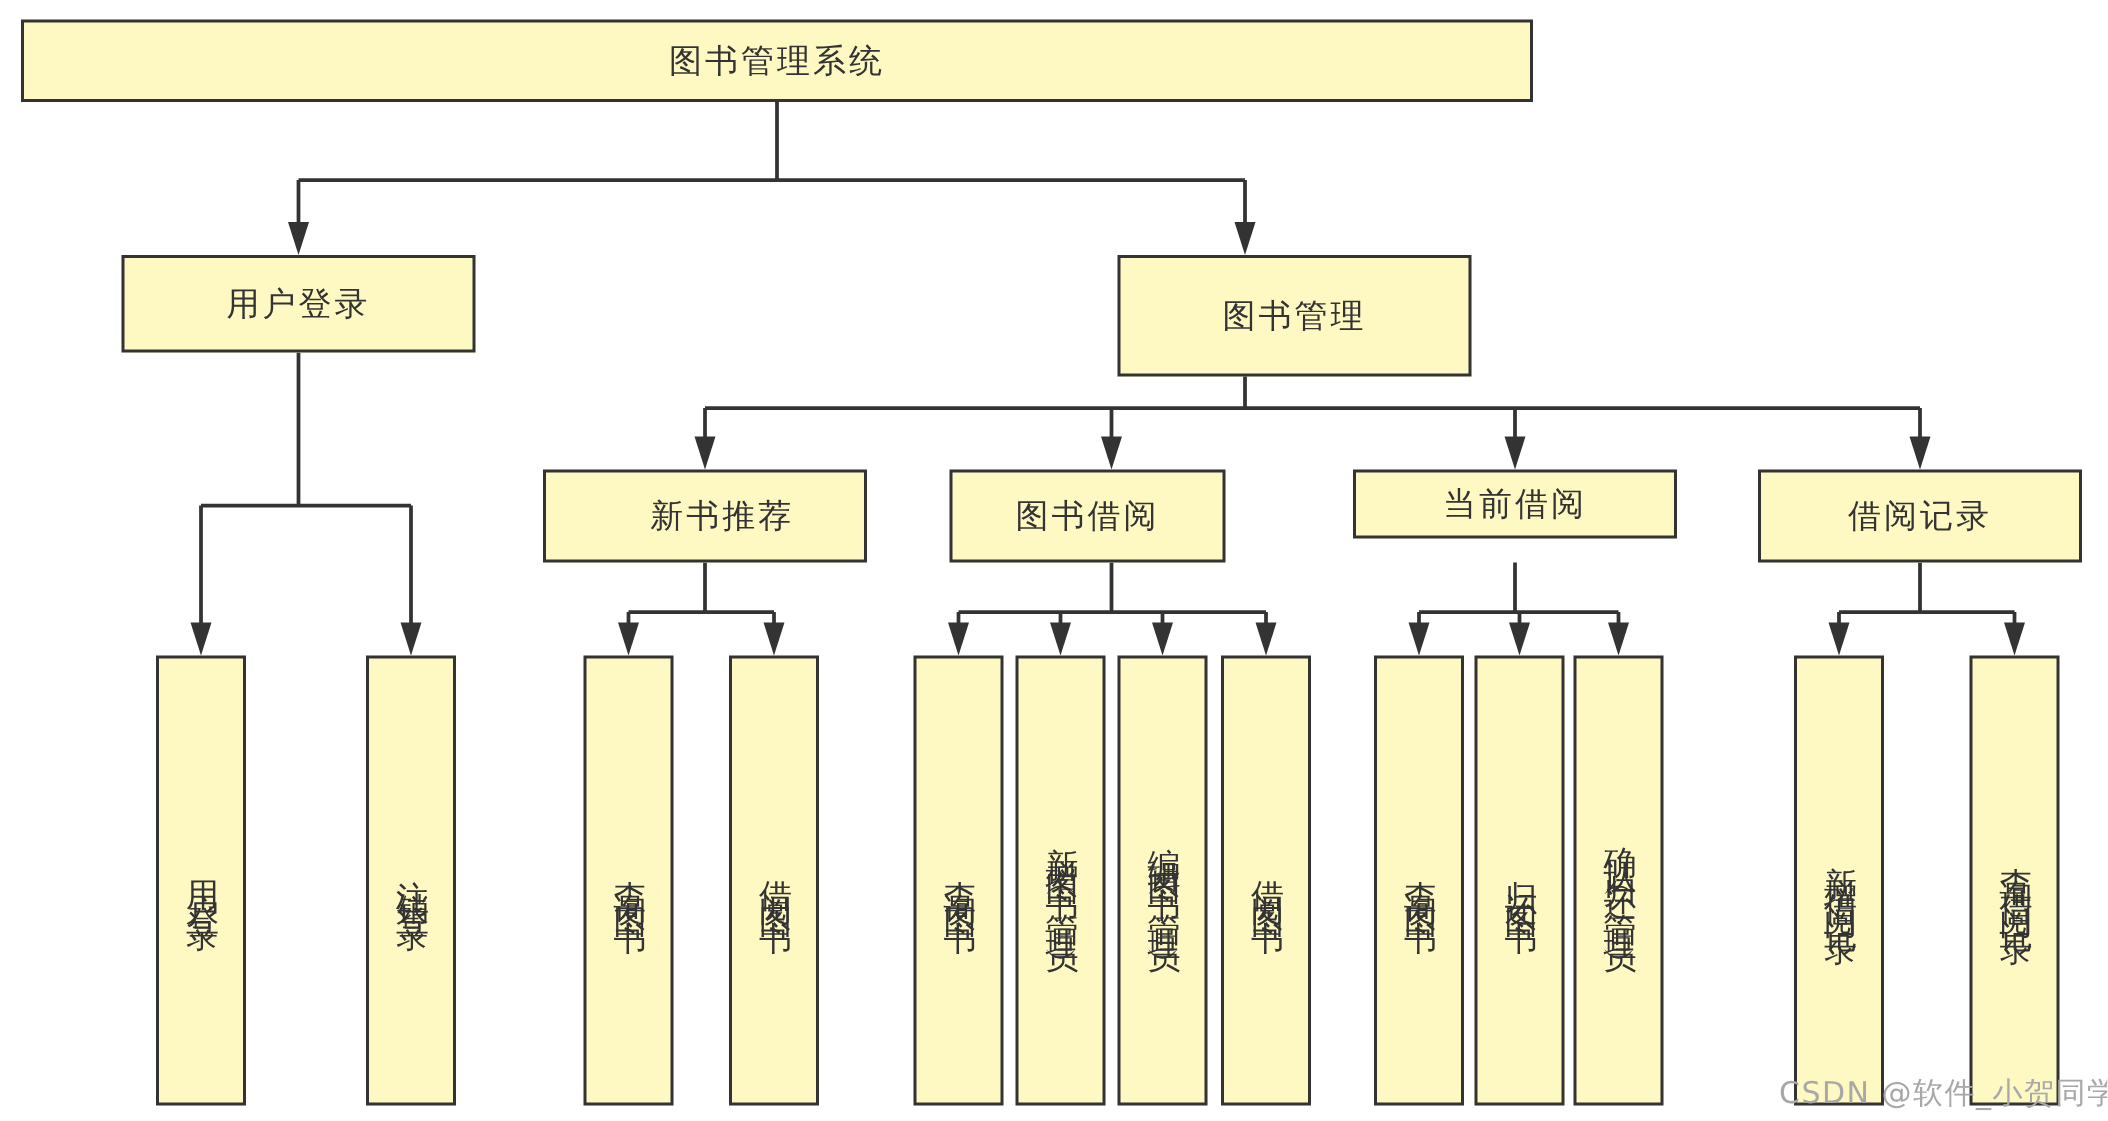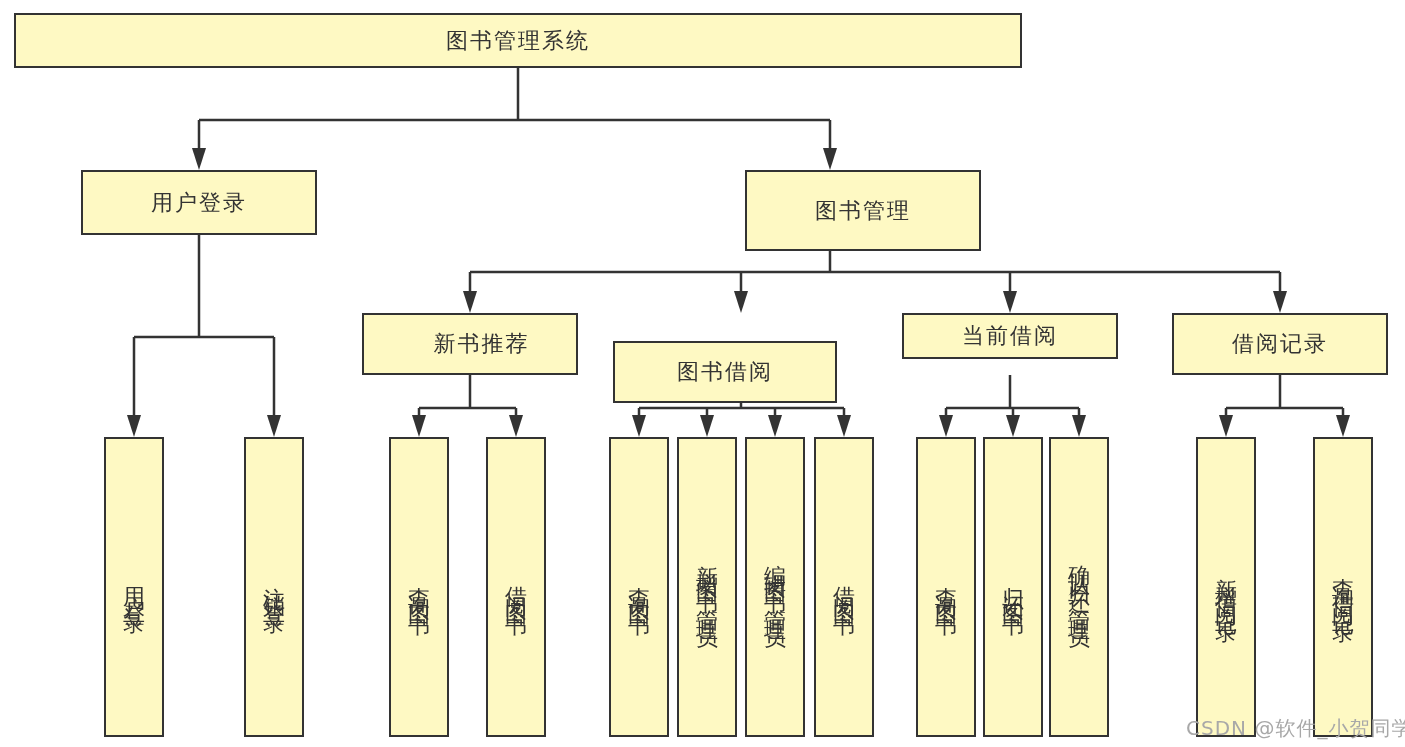--- a/index.html
+++ b/index.html
@@ -27,21 +27,21 @@
     font-size:22px;
     letter-spacing:9px;
     line-height:1;
     color:#333333;
   }
   
   #n-root{left:14px;top:13px;width:1008px;height:55px;}
   #n-user-login{left:81px;top:170px;width:236px;height:65px;}
   #n-book-mgmt{left:712px;top:170px;width:236px;height:81px;margin-left:33px;}
   #n-new-book{left:362px;top:313px;width:216px;height:62px;padding-left:23px;}
-  #n-book-borrow{left:613px;top:313px;width:224px;height:62px;margin-top:28px;}
+  #n-book-borrow{left:633px;top:313px;width:184px;height:62px;}
   #n-current-borrow{left:902px;top:313px;width:216px;height:46px;}
   #n-borrow-record{left:1172px;top:313px;width:216px;height:62px;}
   #l-ul-1{left:104px;}
   #l-ul-2{left:244px;}
   #l-nb-1{left:389px;}
   #l-nb-2{left:486px;}
   #l-bb-1{left:609px;}
   #l-bb-2{left:677px;}
   #l-bb-3{left:745px;}
   #l-bb-4{left:814px;}

